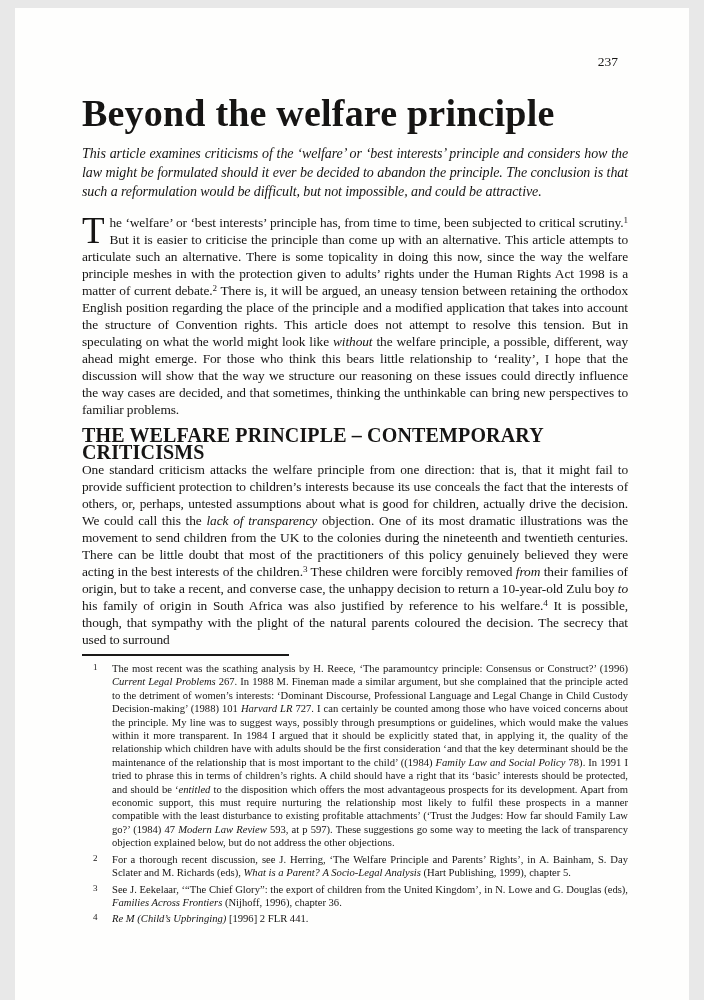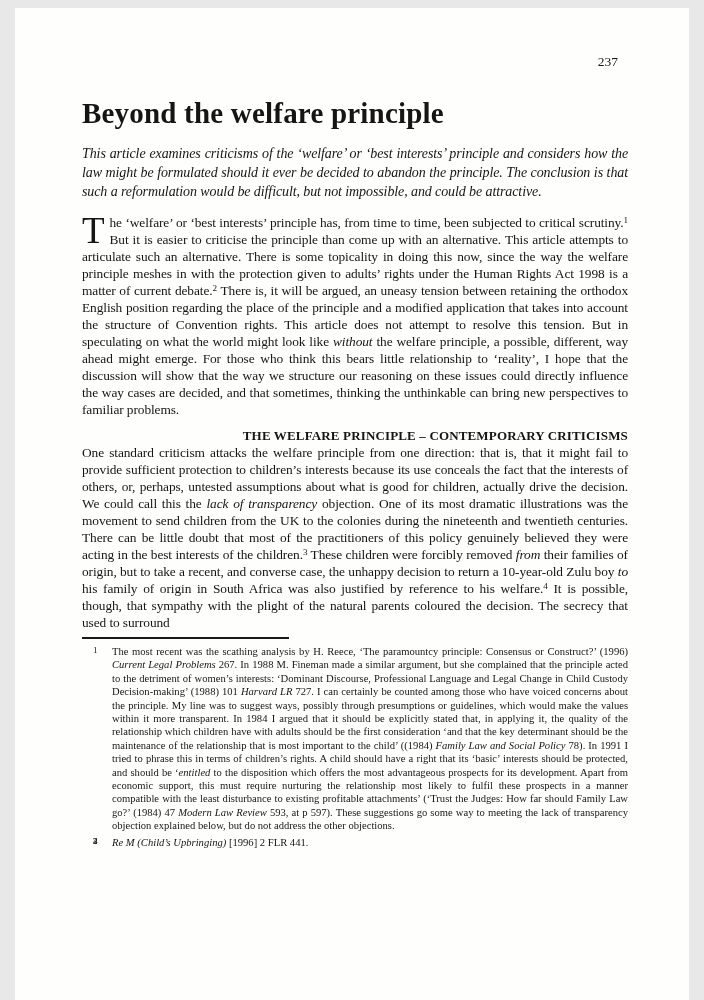--- a/index.html
+++ b/index.html
@@ -22,21 +22,21 @@
   }
   .page-number {
     margin-top: 46px;
     text-align: right;
     padding-right: 10px;
     font-size: 13.5px;
     line-height: 16px;
   }
   .article-title {
     margin: 25px 0 0 0;
-    font-size: 29px;
+    font-size: 38px;
     line-height: 36px;
     font-weight: bold;
     letter-spacing: 0.2px;
   }
   .author-line {
     margin-top: 23px;
     font-size: 16.5px;
     line-height: 20px;
     font-style: italic;
   }
@@ -58,25 +58,24 @@
   .para-1 { margin-top: 13px; }
   .para-2 { margin-top: 0; }
   .drop-cap {
     float: left;
     font-size: 37px;
     line-height: 29px;
     padding: 2px 5px 0 0;
   }
   .section-heading {
     margin: 9px 0 0 0;
-    font-size: 13px;
+    font-size: 20px;
     line-height: 17px;
     font-weight: bold;
     letter-spacing: 0.15px;
-    text-align: right;
   }
   sup {
     font-size: 68%;
     line-height: 0;
     vertical-align: baseline;
     position: relative;
     top: -0.45em;
   }
   .footnote-rule {
     margin-top: 6px;
@@ -126,24 +125,26 @@
 
     <div class="footnotes">
 
       <div class="footnote">
         <span class="fn-num">1</span>
         <span>The most recent was the scathing analysis by H. Reece, ‘The paramountcy principle: Consensus or Construct?’ (1996) <i>Current Legal Problems</i> 267. In 1988 M. Fineman made a similar argument, but she complained that the principle acted to the detriment of women’s interests: ‘Dominant Discourse, Professional Language and Legal Change in Child Custody Decision-making’ (1988) 101 <i>Harvard LR</i> 727. I can certainly be counted among those who have voiced concerns about the principle. My line was to suggest ways, possibly through presumptions or guidelines, which would make the values within it more transparent. In 1984 I argued that it should be explicitly stated that, in applying it, the quality of the relationship which children have with adults should be the first consideration ‘and that the key determinant should be the maintenance of the relationship that is most important to the child’ ((1984) <i>Family Law and Social Policy</i> 78). In 1991 I tried to phrase this in terms of children’s rights. A child should have a right that its ‘basic’ interests should be protected, and should be ‘<i>entitled</i> to the disposition which offers the most advantageous prospects for its development. Apart from economic support, this must require nurturing the relationship most likely to fulfil these prospects in a manner compatible with the least disturbance to existing profitable attachments’ (‘Trust the Judges: How far should Family Law go?’ (1984) 47 <i>Modern Law Review</i> 593, at p 597). These suggestions go some way to meeting the lack of transparency objection explained below, but do not address the other objections.</span>
       </div>
 
       <div class="footnote">
         <span class="fn-num">2</span>
+        <span>For a thorough recent discussion, see J. Herring, ‘The Welfare Principle and Parents’ Rights’, in A. Bainham, S. Day Sclater and M. Richards (eds), <i>What is a Parent? A Socio-Legal Analysis</i> (Hart Publishing, 1999), chapter 5.</span>
       </div>
 
       <div class="footnote">
         <span class="fn-num">3</span>
+        <span>See J. Eekelaar, ‘“The Chief Glory”: the export of children from the United Kingdom’, in N. Lowe and G. Douglas (eds), <i>Families Across Frontiers</i> (Nijhoff, 1996), chapter 36.</span>
       </div>
 
       <div class="footnote">
         <span class="fn-num">4</span>
         <span><i>Re M (Child’s Upbringing)</i> [1996] 2 FLR 441.</span>
       </div>
 
     </div>
   </div>
 </div>

